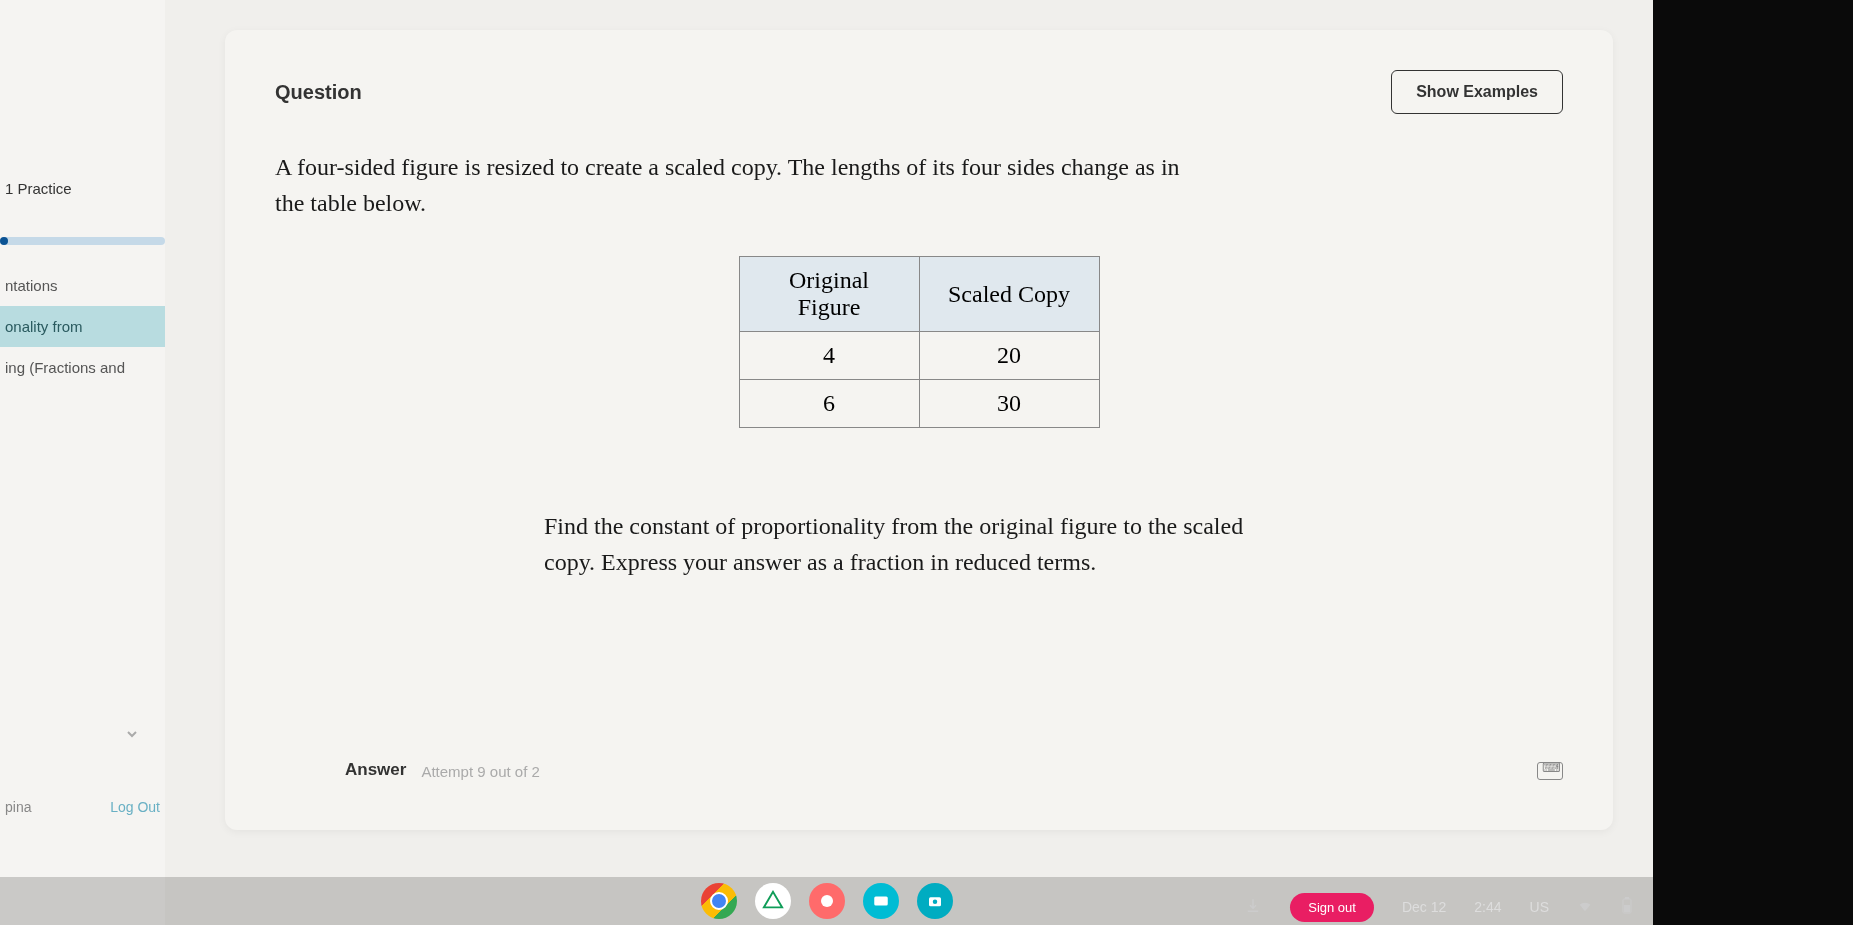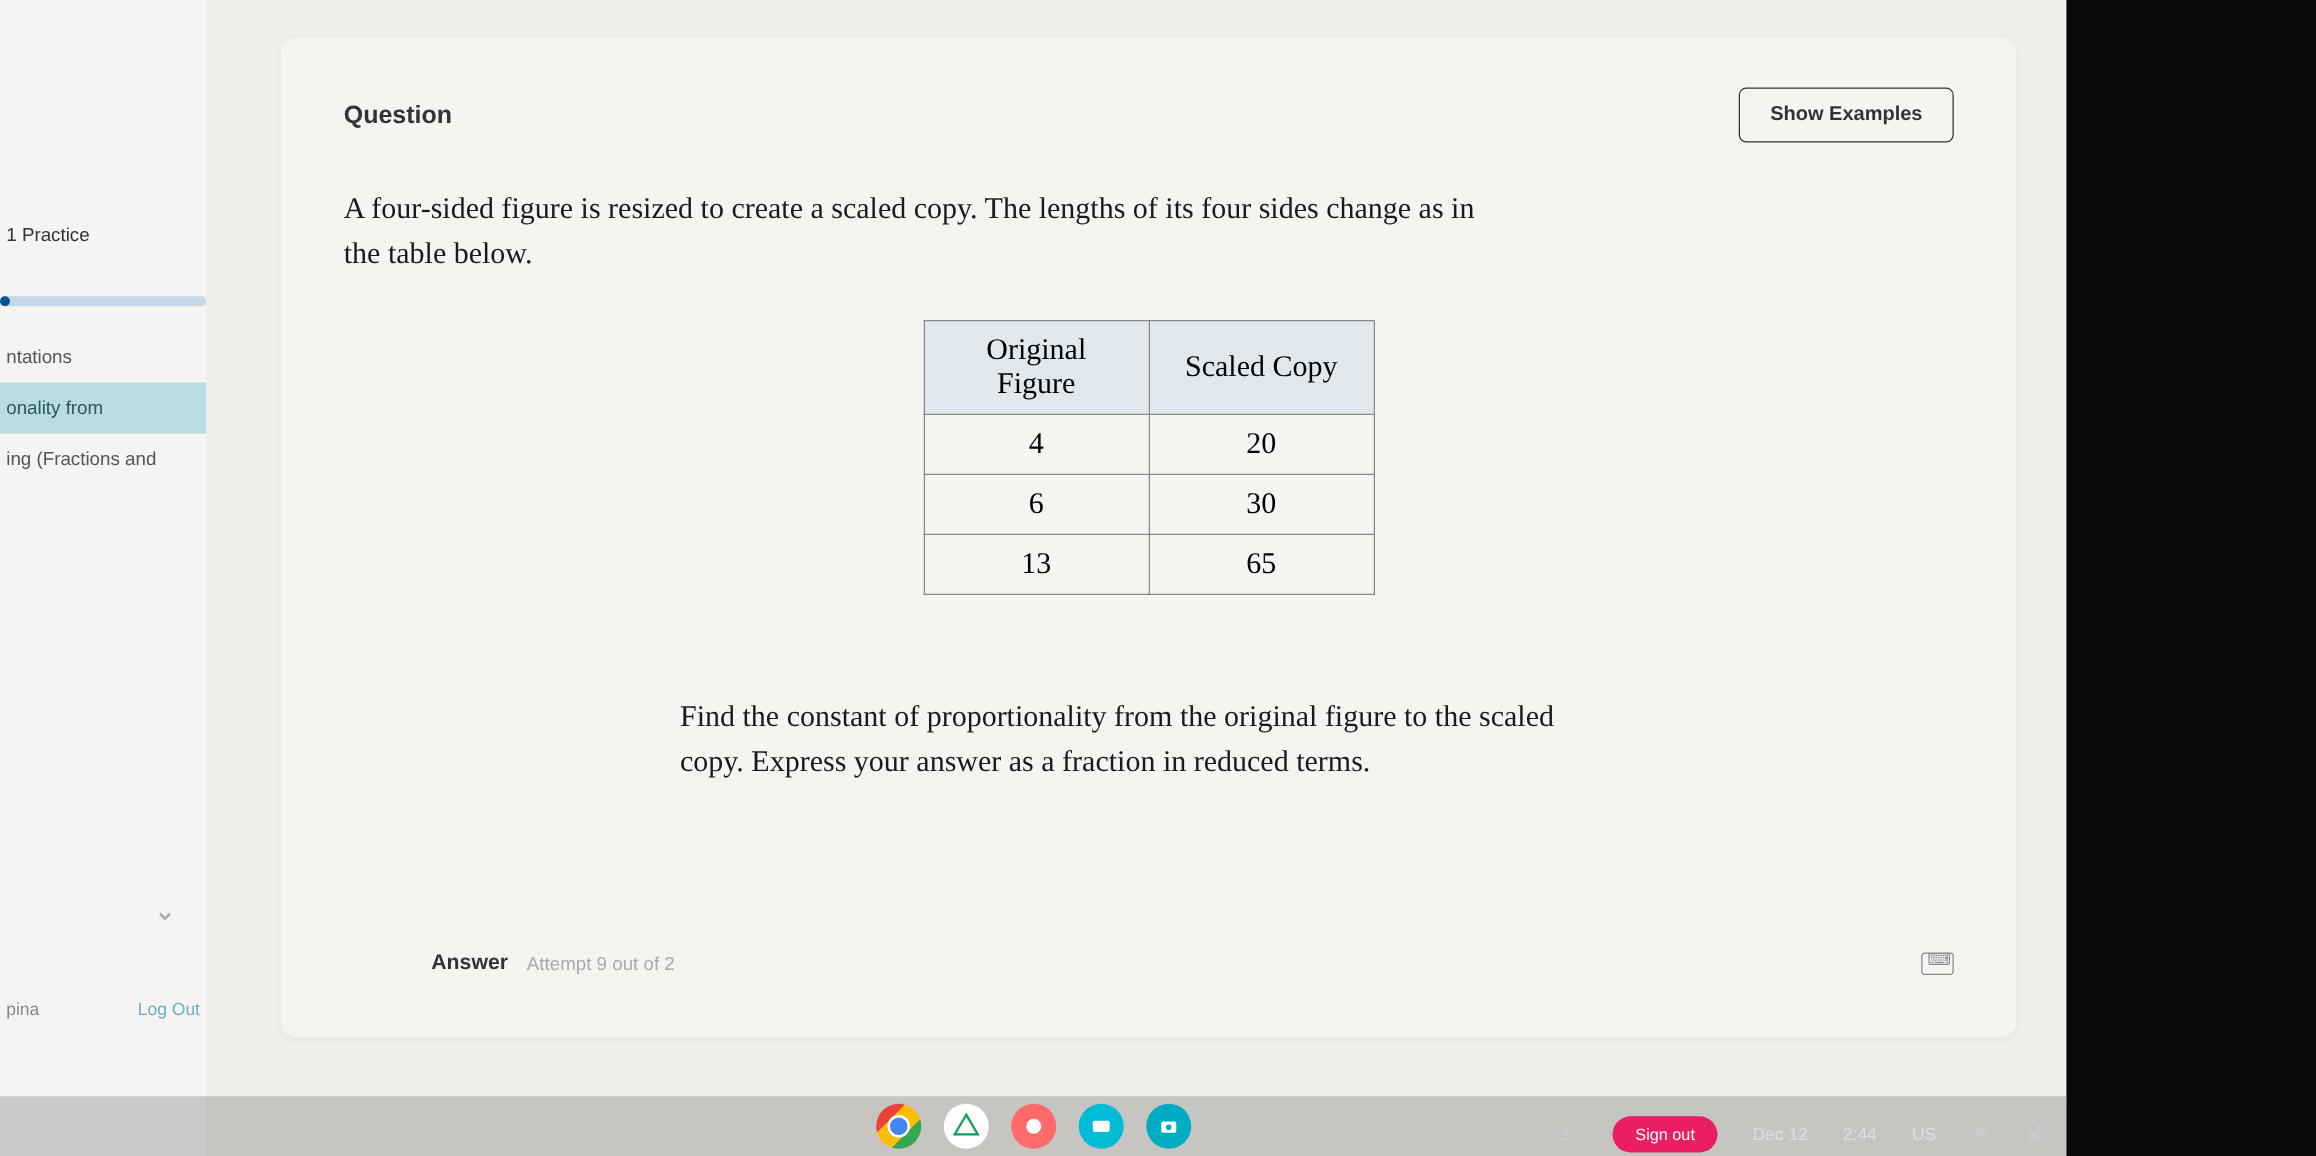--- a/index.html
+++ b/index.html
@@ -304,24 +304,20 @@
           </thead>
           <tbody>
             <tr>
               <td>4</td>
               <td>20</td>
             </tr>
             <tr>
               <td>6</td>
               <td>30</td>
             </tr>
-            <tr>
-              <td>13</td>
-              <td>65</td>
-            </tr>
           </tbody>
         </table>
       </div>
       <p class="instruction-text">Find the constant of proportionality from the original figure to the scaled copy. Express your answer as a fraction in reduced terms.</p>
       <div class="answer-row">
         <span class="answer-label">Answer</span>
         <span class="attempt-text">Attempt 9 out of 2</span>
         <div class="keyboard-icon"></div>
       </div>
     </div>

